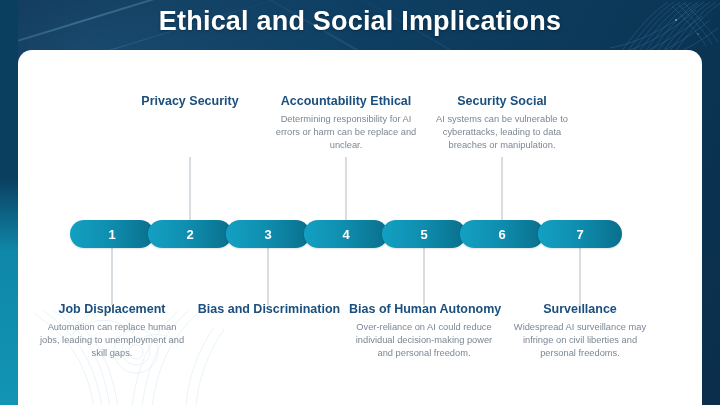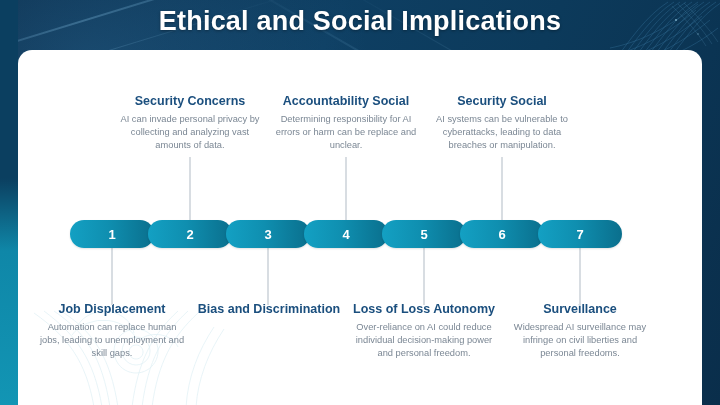--- a/index.html
+++ b/index.html
@@ -179,32 +179,31 @@
         </g>
       </svg>
     </div>
 
     <div id="blocks">
         <div class="block" style="width: 150px; left: 19px; top: 252px;">
           <div class="b-title">Job Displacement</div>
           <div class="b-desc">Automation can replace human jobs, leading to unemployment and skill gaps.</div>
         </div>
         <div class="block" style="width: 150px; left: 97px; top: 44px;">
-          <div class="b-title">Security Concerns</div>
-          <div class="b-desc">AI can invade personal privacy by collecting and analyzing vast amounts of data.</div>
+          <div class="b-title">Privacy Security</div>
         </div>
         <div class="block" style="width: 150px; left: 176px; top: 252px;">
           <div class="b-title">Bias and Discrimination</div>
         </div>
         <div class="block" style="width: 150px; left: 253px; top: 44px;">
-          <div class="b-title">Accountability Social</div>
+          <div class="b-title">Accountability Ethical</div>
           <div class="b-desc">Determining responsibility for AI errors or harm can be replace and unclear.</div>
         </div>
         <div class="block" style="width: 150px; left: 331px; top: 252px;">
-          <div class="b-title">Loss of Loss Autonomy</div>
+          <div class="b-title">Bias of Human Autonomy</div>
           <div class="b-desc">Over-reliance on AI could reduce individual decision-making power and personal freedom.</div>
         </div>
         <div class="block" style="width: 150px; left: 409px; top: 44px;">
           <div class="b-title">Security Social</div>
           <div class="b-desc">AI systems can be vulnerable to cyberattacks, leading to data breaches or manipulation.</div>
         </div>
         <div class="block" style="width: 150px; left: 487px; top: 252px;">
           <div class="b-title">Surveillance</div>
           <div class="b-desc">Widespread AI surveillance may infringe on civil liberties and personal freedoms.</div>
         </div>

